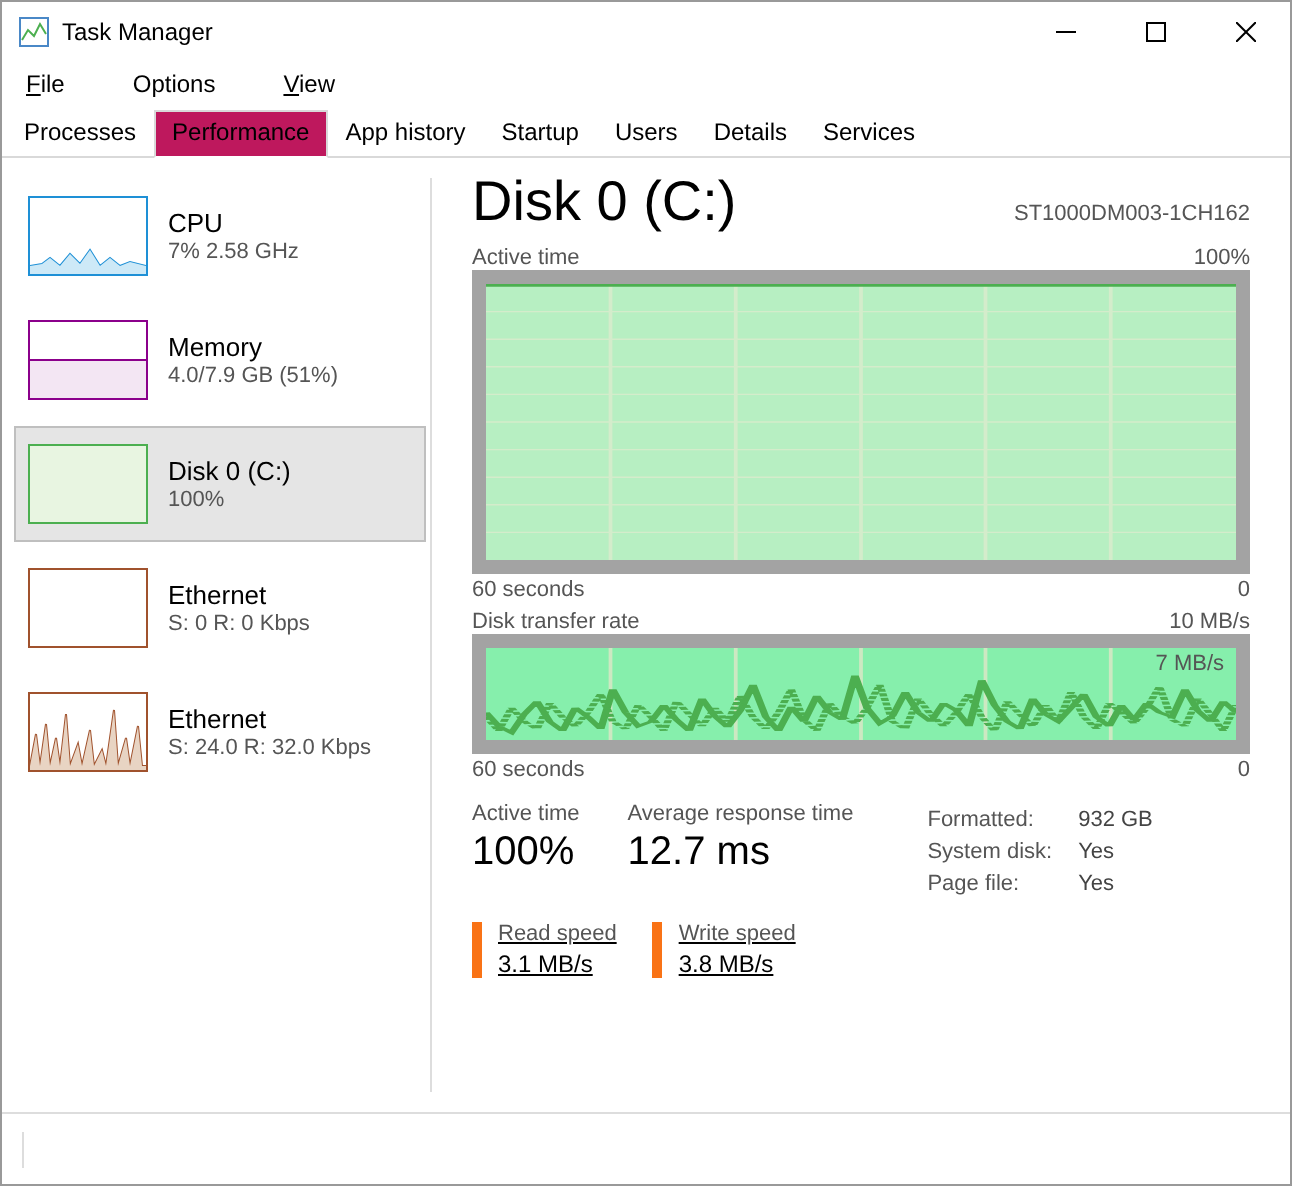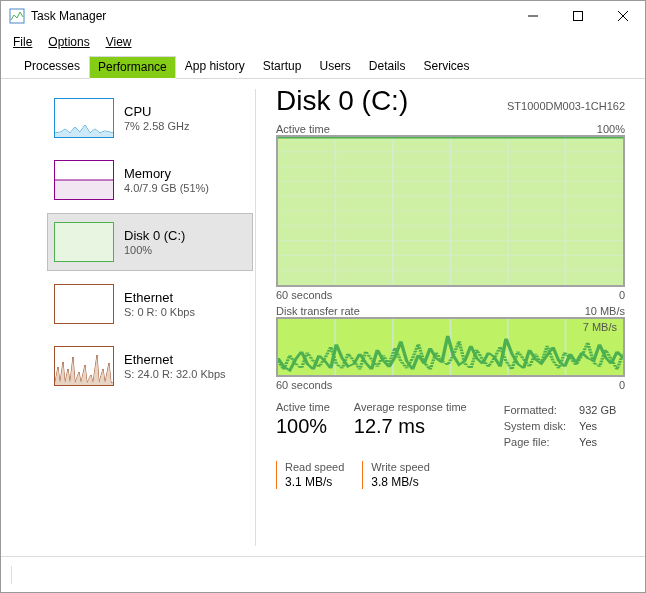--- a/index.html
+++ b/index.html
@@ -32,53 +32,50 @@
   .titlebar .spacer { flex: 1; }
   .winbtn {
     width: 45px; height: 30px;
     display: flex; align-items: center; justify-content: center;
     font-family: "Segoe UI Symbol", sans-serif;
   }
   
   .menubar {
     display: flex;
     padding: 2px 4px 4px 4px;
-    gap: 0;
-    text-decoration: underline;
+    gap: 18px;
   }
   .menubar .item {
     padding: 2px 8px;
   }
   .menubar .item u { text-decoration: underline; }
   
   .tabs {
     display: flex;
-    align-items: flex-end;
     border-bottom: 1px solid #d9d9d9;
-    padding-left: 14px;
+    padding-left: 2px;
     height: 24px;
   }
   .tab {
     padding: 3px 8px 4px 8px;
     border: 1px solid transparent;
     font-size: 12px;
     position: relative;
   }
   .tab.active {
     border: 1px solid #d9d9d9;
     border-bottom: 1px solid #fff;
-    background: #84cc16;
+    background: #be185d;
     margin-bottom: -1px;
   }
   
   .content {
     flex: 1;
     display: flex;
     overflow: hidden;
-    padding-left: 40px;
   }
   
   .left {
     width: 214px;
     padding: 10px 2px 8px 6px;
     display: flex;
     flex-direction: column;
     gap: 4px;
     border-right: none;
   }
@@ -119,22 +116,22 @@
     justify-content: space-between;
   }
   .header .big { font-size: 28px; font-weight: 400; }
   .header .model { font-size: 11px; color: #555; }
   .chart-label-row {
     display: flex; justify-content: space-between;
     font-size: 11px; color: #555;
     margin-top: 6px;
   }
   .chart {
-    border: 2px solid #a3a3a3;
-    background: #bef264;
+    border: 7px solid #a3a3a3;
+    background: #86efac;
     height: 152px;
     position: relative;
   }
   .chart.small { height: 60px; }
   .chart .grid { position: absolute; inset: 0; }
   .chart-bottom-row {
     display: flex; justify-content: space-between;
     font-size: 11px; color: #555;
     margin-top: 2px;
   }
@@ -151,22 +148,23 @@
   .stat-label { font-size: 11px; color: #555; }
   .stat-val { font-size: 20px; margin-top: 2px; }
   .kv-table { font-size: 11px; color: #444; }
   .kv-table td:first-child { color: #555; padding-right: 10px; }
   .rw-row {
     display: flex;
     margin-top: 10px;
     gap: 0;
   }
   .rw {
-    border-left: 1px solid #f97316;
+    border-left: 5px solid #f97316;
     padding: 0 18px 0 8px;
+    text-decoration: underline;
   }
   .rw .lbl { font-size: 11px; color: #555; }
   .rw .val { font-size: 12px; margin-top: 2px; }
   
   .footer {
     border-top: 1px solid #ddd;
     height: 36px;
     display: flex;
     align-items: center;
     padding: 0 10px;

